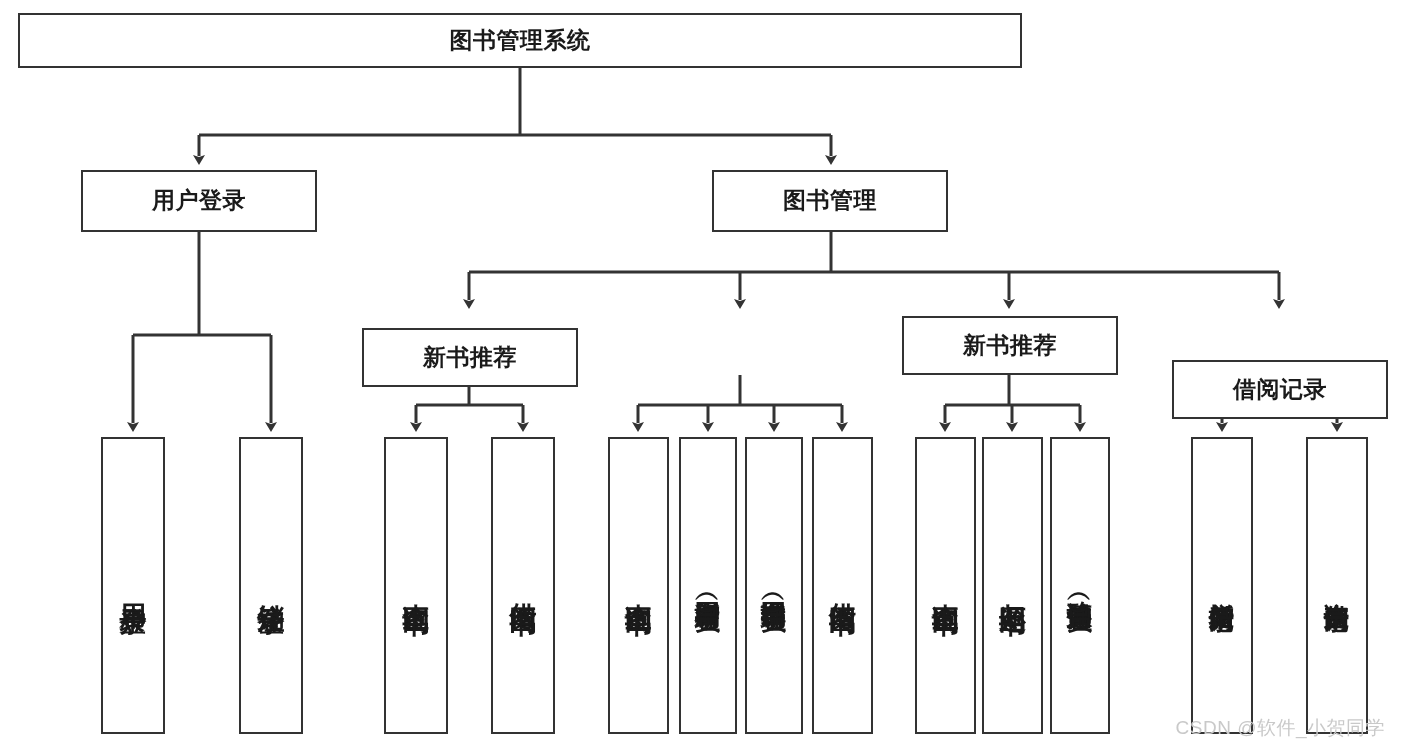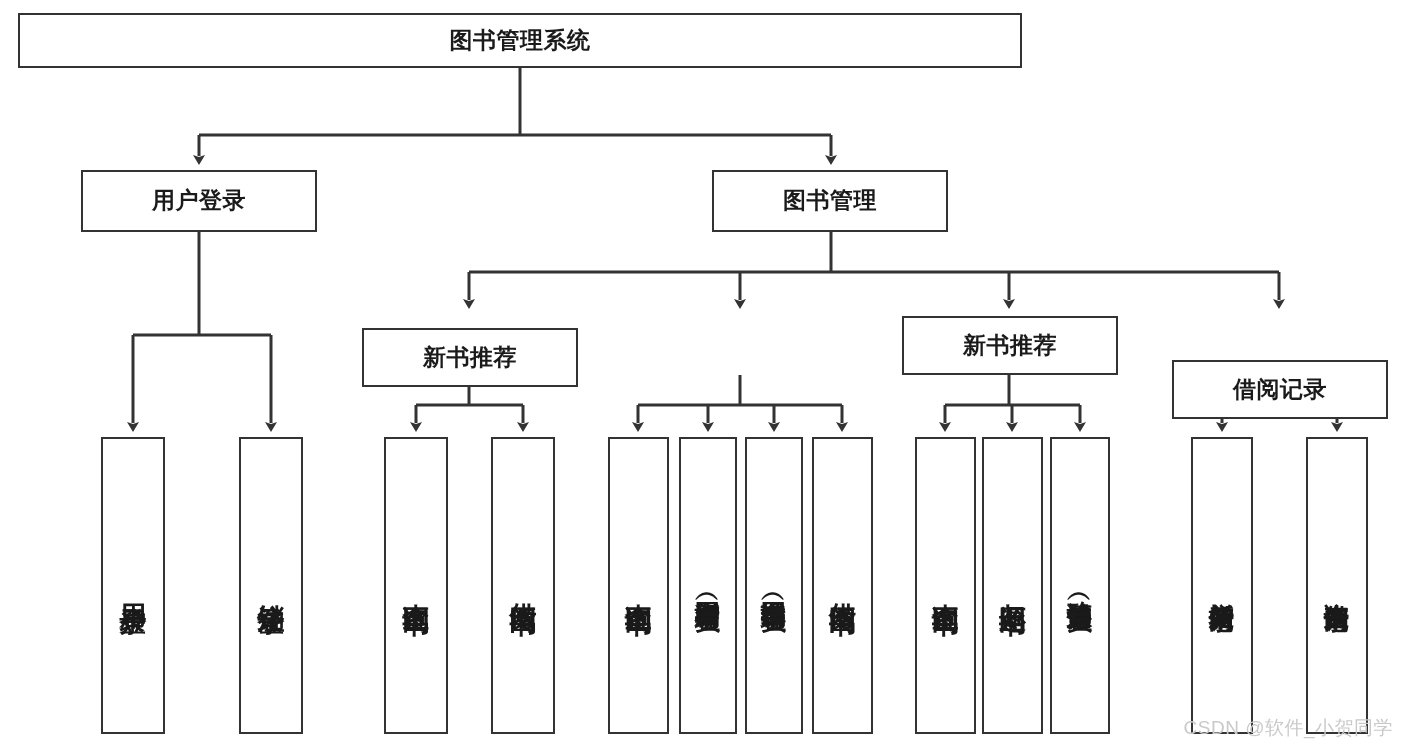--- a/index.html
+++ b/index.html
@@ -63,21 +63,21 @@
     line-height: 1.04;
     letter-spacing: 2px;
     white-space: nowrap;
   }
   .node.v.narrow .lbl {
     font-size: 25px;
     letter-spacing: 1px;
   }
   .watermark {
     position: absolute;
-    right: 12px;
+    right: 20px;
     bottom: 6px;
     font-size: 19px;
     color: #c9c9c9;
     white-space: nowrap;
     letter-spacing: 0.5px;
   }
 </style>
 </head>
 <body>
 

